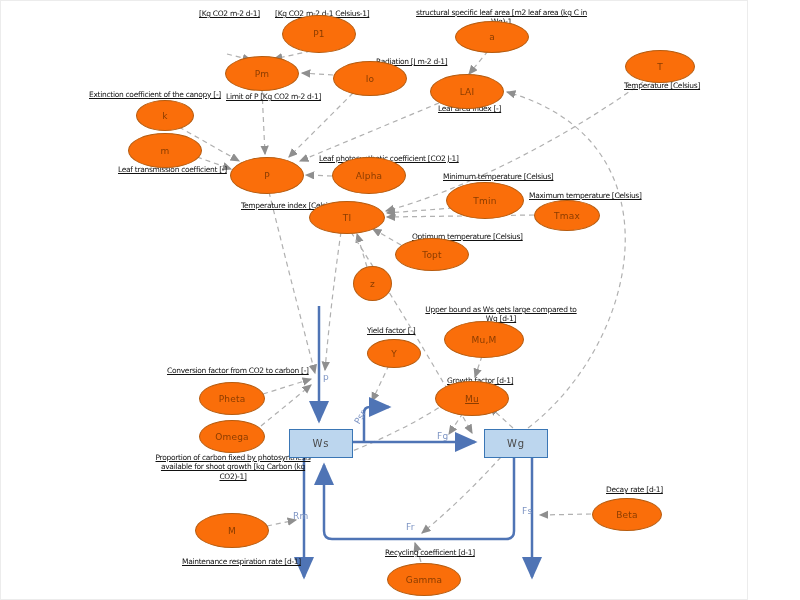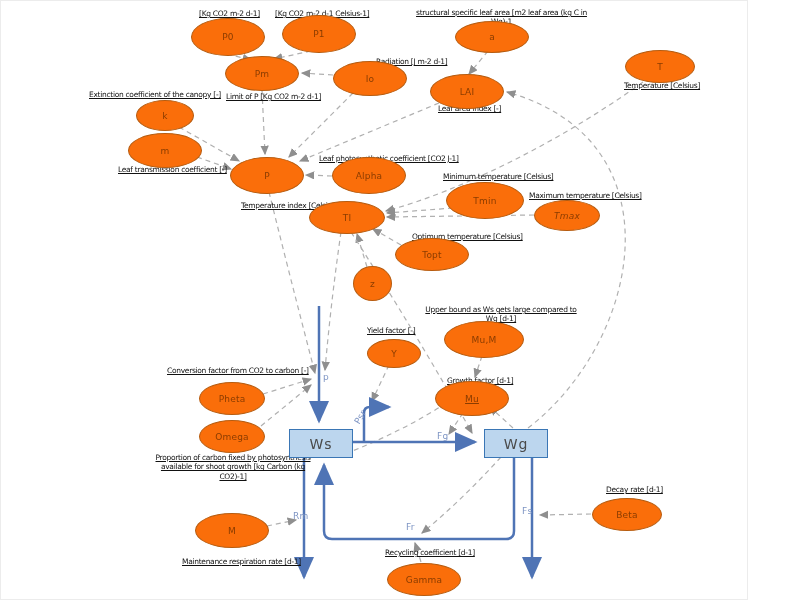--- a/index.html
+++ b/index.html
@@ -11,21 +11,21 @@
   html,body{margin:0;padding:0;background:#fff;}
   #canvas{position:relative;width:748px;height:600px;background:var(--bg);
     border:1px solid #ececec;box-sizing:border-box;overflow:hidden;
     font-family:"DejaVu Sans",sans-serif;}
   #wires{position:absolute;left:0;top:0;width:800px;height:600px;}
   .node{position:absolute;background:var(--node-fill);border:1px solid var(--node-border);
     border-radius:50%;display:flex;align-items:center;justify-content:center;
     color:var(--node-text);font-size:9px;letter-spacing:.2px;}
   .stock{position:absolute;background:var(--stock-fill);border:1.5px solid var(--stock-border);
     display:flex;align-items:center;justify-content:center;color:var(--stock-text);
-    font-size:14px;letter-spacing:1px;}
+    font-size:10px;letter-spacing:1px;}
   .ann{position:absolute;font-size:7.5px;letter-spacing:-0.3px;color:var(--ann-text);
     text-decoration:underline;white-space:nowrap;line-height:1.25;}
   .ann.wrap{white-space:normal;text-align:center;}
   .flabel{position:absolute;font-size:9px;color:var(--flow-label);letter-spacing:.3px;}
   .rot{transform:rotate(-60deg);transform-origin:center;}
   path.flow{stroke:var(--flow-color);stroke-width:2.5;fill:none;}
   path.dash{stroke:var(--dash-color);stroke-width:1.2;fill:none;stroke-dasharray:5 4;}
 </style>
 </head>
 <body>
@@ -97,33 +97,32 @@
   <div class="ann" style="left:411px;top:231px;">Optimum temperature [Celsius]</div>
   <div class="ann wrap" style="left:420px;top:304px;width:160px;">Upper bound as Ws gets large compared to Wg [d-1]</div>
   <div class="ann" style="left:366px;top:325px;">Yield factor [-]</div>
   <div class="ann" style="left:166px;top:365px;">Conversion factor from CO2 to carbon [-]</div>
   <div class="ann" style="left:446px;top:375px;">Growth factor [d-1]</div>
   <div class="ann wrap" style="left:148px;top:452px;width:168px;">Proportion of carbon fixed by photosynthesis available for shoot growth [kg Carbon (kg CO2)-1]</div>
   <div class="ann" style="left:181px;top:556px;">Maintenance respiration rate [d-1]</div>
   <div class="ann" style="left:605px;top:484px;text-decoration:underline;">Decay rate [d-1]</div>
   <div class="ann" style="left:384px;top:547px;">Recycling coefficient [d-1]</div>
 
-  <div class="node" style="left:190px;top:17px;width:72px;height:36px;">P0</div>
   <div class="node" style="left:281px;top:14px;width:72px;height:36px;">P1</div>
   <div class="node" style="left:454px;top:20px;width:72px;height:30px;">a</div>
   <div class="node" style="left:224px;top:55px;width:72px;height:33px;">Pm</div>
   <div class="node" style="left:332px;top:60px;width:72px;height:33px;">Io</div>
   <div class="node" style="left:624px;top:49px;width:68px;height:31px;">T</div>
   <div class="node" style="left:429px;top:73px;width:72px;height:33px;">LAI</div>
   <div class="node" style="left:135px;top:99px;width:56px;height:29px;">k</div>
   <div class="node" style="left:127px;top:132px;width:72px;height:33px;">m</div>
   <div class="node" style="left:229px;top:156px;width:72px;height:35px;">P</div>
   <div class="node" style="left:331px;top:156px;width:72px;height:35px;">Alpha</div>
   <div class="node" style="left:445px;top:181px;width:76px;height:35px;">Tmin</div>
-  <div class="node" style="left:533px;top:199px;width:64px;height:29px;font-style:italic;">Tmax</div>
+  <div class="node" style="left:533px;top:199px;width:64px;height:29px;">Tmax</div>
   <div class="node" style="left:308px;top:200px;width:74px;height:31px;">TI</div>
   <div class="node" style="left:394px;top:237px;width:72px;height:31px;">Topt</div>
   <div class="node" style="left:352px;top:265px;width:37px;height:33px;">z</div>
   <div class="node" style="left:443px;top:320px;width:78px;height:35px;">Mu,M</div>
   <div class="node" style="left:366px;top:338px;width:52px;height:27px;">Y</div>
   <div class="node" style="left:198px;top:381px;width:64px;height:31px;">Pheta</div>
   <div class="node" style="left:434px;top:380px;width:72px;height:33px;text-decoration:underline;">Mu</div>
   <div class="node" style="left:198px;top:419px;width:64px;height:31px;">Omega</div>
   <div class="node" style="left:194px;top:512px;width:72px;height:33px;">M</div>
   <div class="node" style="left:591px;top:497px;width:68px;height:31px;">Beta</div>

